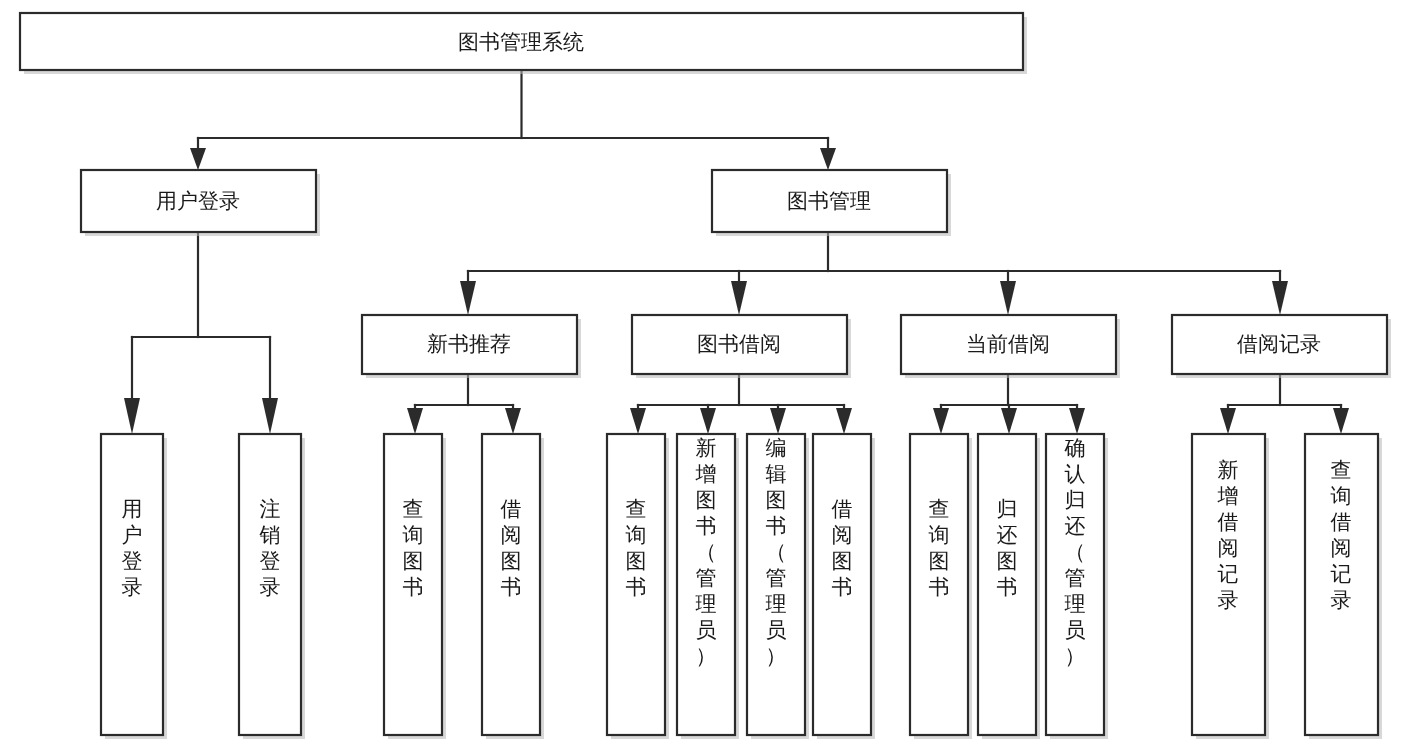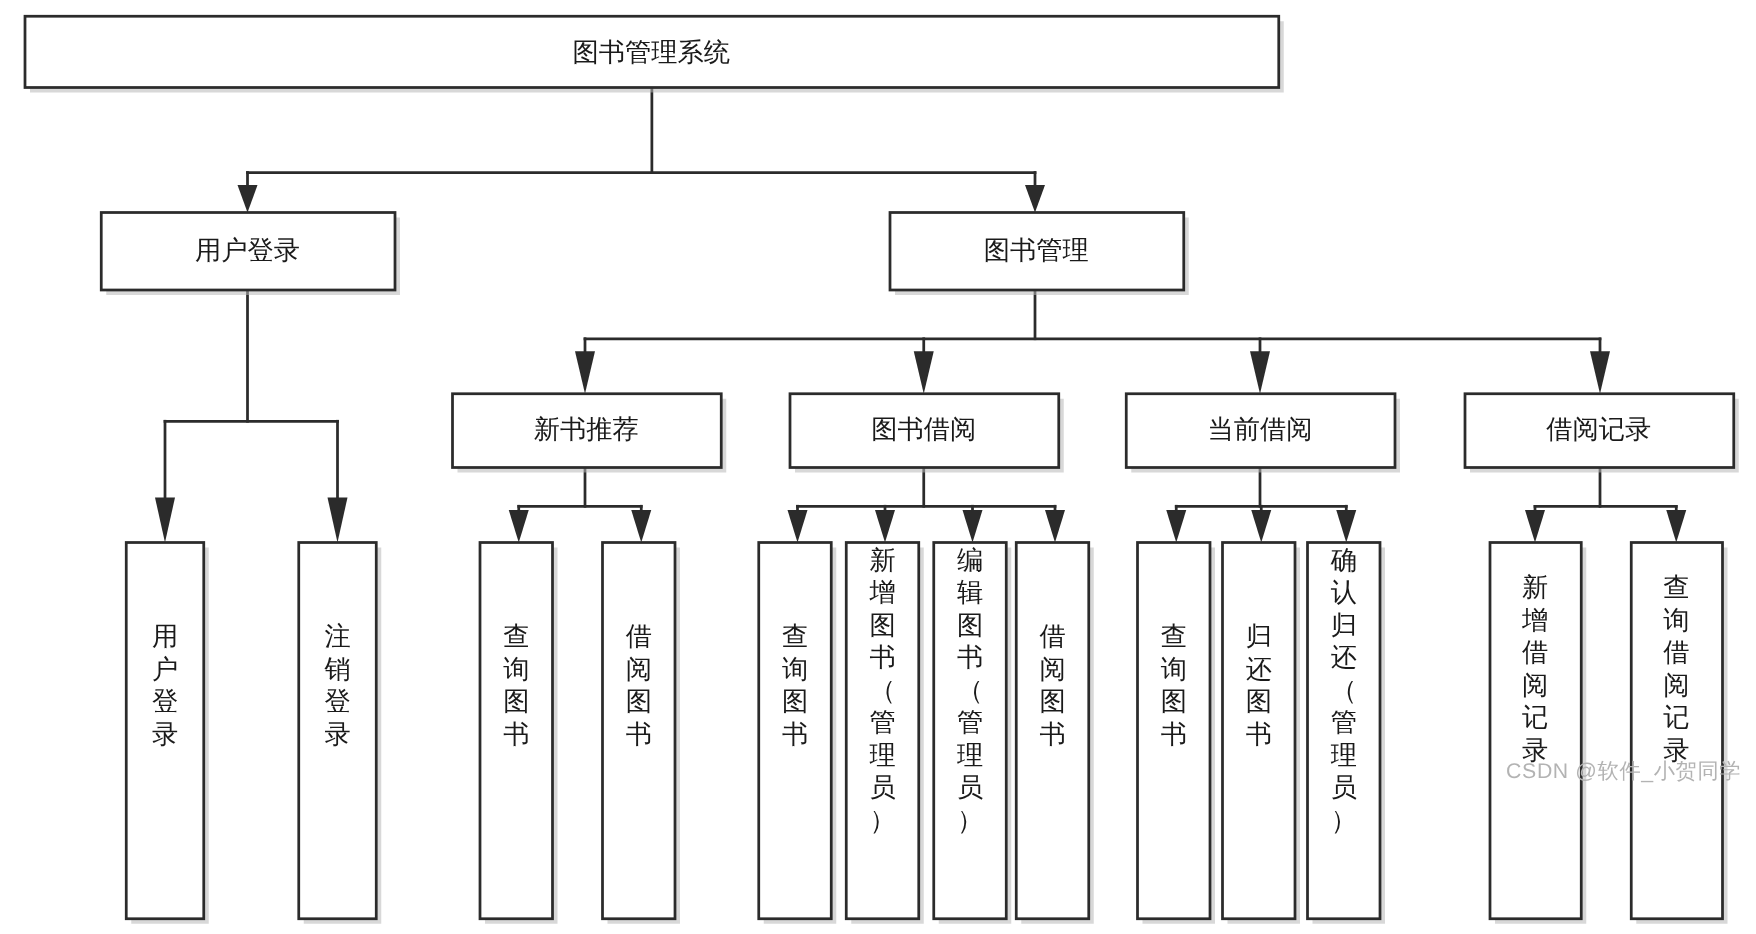--- a/index.html
+++ b/index.html
@@ -254,15 +254,14 @@
     </g>
 
     <g>
       <rect class="node-shadow" x="1309" y="438" width="73" height="301"></rect>
       <rect class="node-box" x="1305" y="434" width="73" height="301"></rect>
       <text class="node-label-vertical" x="1341" y="477"><tspan x="1341" dy="0">查</tspan><tspan x="1341" dy="26">询</tspan><tspan x="1341" dy="26">借</tspan><tspan x="1341" dy="26">阅</tspan><tspan x="1341" dy="26">记</tspan><tspan x="1341" dy="26">录</tspan></text>
     </g>
 
   </svg>
 
-  <div class="watermark">CSDN @软件_小贺同学</div>
 
 </div>
 
 </body></html>

